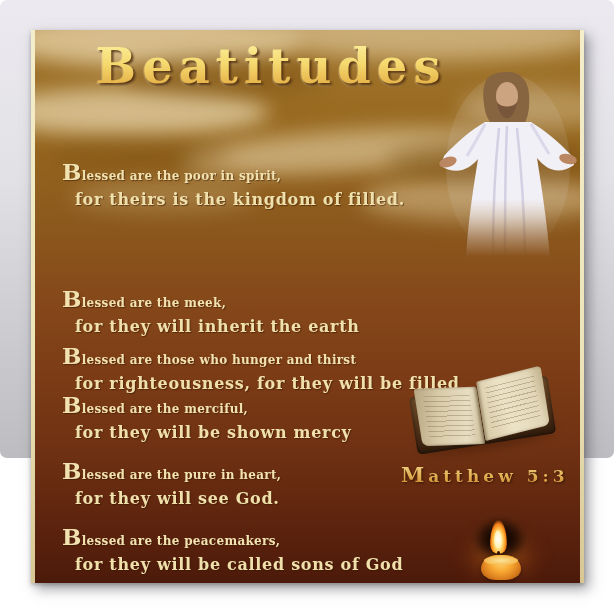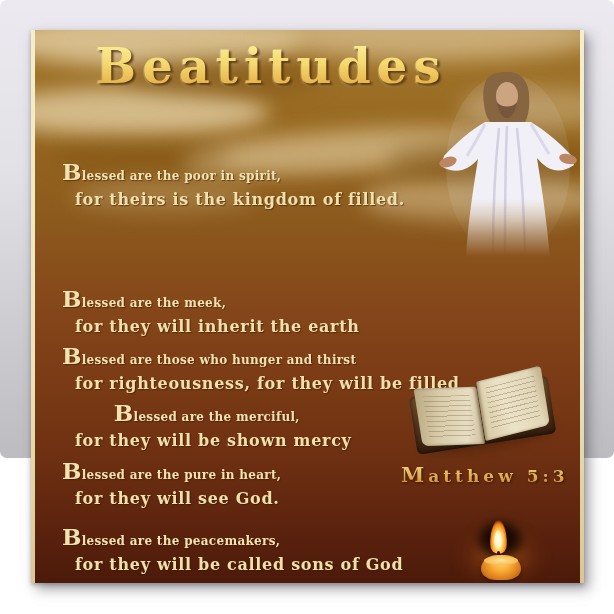--- a/index.html
+++ b/index.html
@@ -32,21 +32,21 @@
     background:linear-gradient(180deg,#fdf3a2 0%,#f5d86e 45%,#dd9e35 100%);
     -webkit-background-clip:text;background-clip:text;color:transparent;
     filter:drop-shadow(2px 2px 1px rgba(70,35,5,0.85)) drop-shadow(-1px 1px 0 rgba(255,250,220,0.25));}
   
   .verse{position:absolute;left:31px;z-index:6;color:#f1e2b0;
     text-shadow:1px 1px 1px rgba(55,22,0,0.55);font-weight:bold;}
   .vl1{font-size:12px;letter-spacing:0.3px;line-height:24px;white-space:nowrap;}
   .vl1::first-letter{font-size:23px;}
   .vl2{font-size:16px;letter-spacing:0.7px;line-height:23px;margin-left:13px;white-space:nowrap;color:#efe0ac;}
   .v1{top:130px;} .v2{top:201px;} .v3{top:257px;} .v4{top:314px;}
-  .v5{top:371px;text-align:center;} .v6{top:429px;} .v7{top:495px;}
+  .v5{top:363px;} .v6{top:429px;} .v7{top:495px;}
   
   .jesus{position:absolute;left:408px;top:36px;width:138px;height:195px;z-index:3;
     -webkit-mask-image:linear-gradient(180deg,#000 68%,transparent 98%);
     mask-image:linear-gradient(180deg,#000 68%,transparent 98%);}
   
   .book{position:absolute;left:382px;top:350px;width:142px;height:76px;z-index:6;transform:rotate(-9deg);}
   .book-shadow{position:absolute;left:4px;top:46px;width:134px;height:22px;border-radius:50%;
     background:rgba(50,20,5,0.45);filter:blur(6px);}
   .book-cover{position:absolute;left:0;top:6px;width:140px;height:58px;border-radius:5px;
     background:linear-gradient(180deg,#6b4a28 0%,#4a2d16 70%,#2e1a0b 100%);

